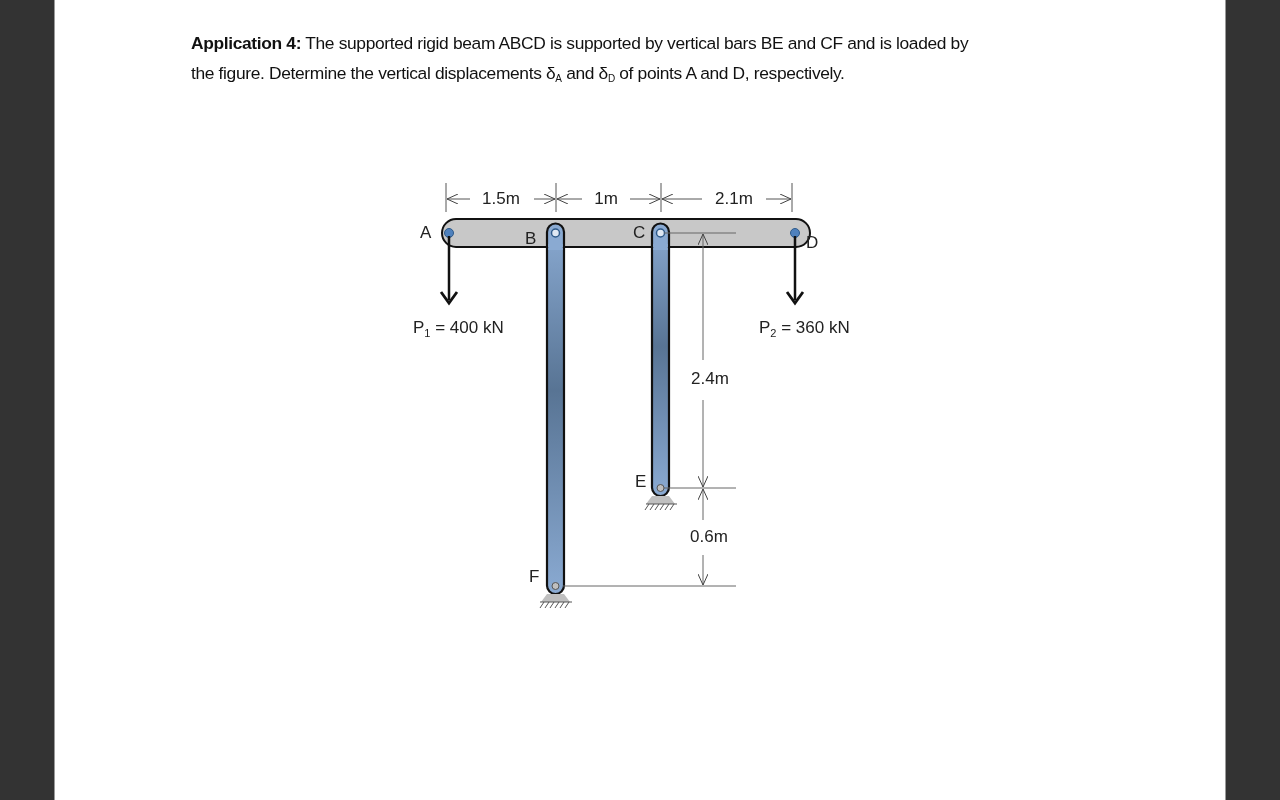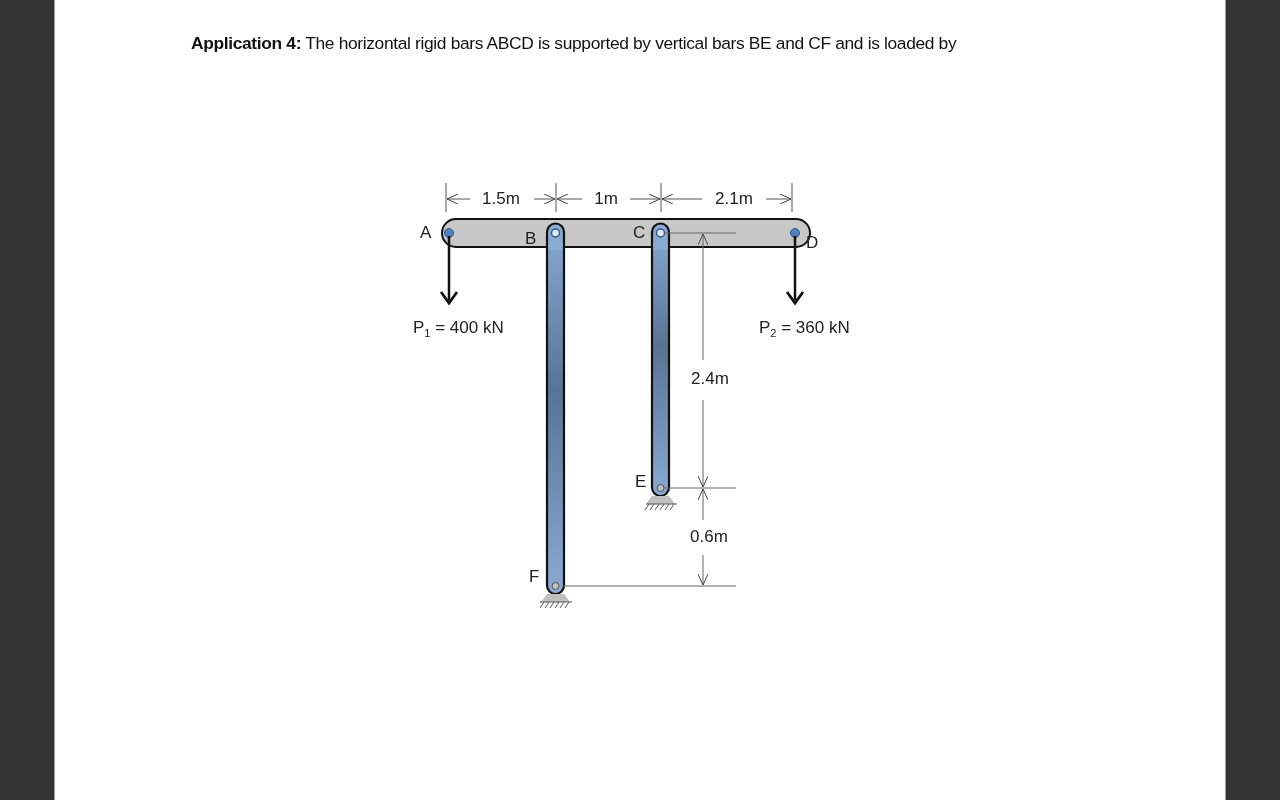--- a/index.html
+++ b/index.html
@@ -26,21 +26,22 @@
   sup { vertical-align: 8px; }
   svg.figure { position: absolute; left: 0; top: 0; }
   svg text { font-family: "Liberation Sans", "DejaVu Sans", sans-serif; }
 </style>
 </head>
 <body>
 
 <div class="page"></div>
 
 <div class="problem">
-  <span class="line"><b>Application 4:</b> <span>The horizontal rigid bars ABCD is supported by vertical bars BE and CF and is loaded by</span></span>
+  <span class="line"><b>Application 4:</b> <span>The supported rigid beam ABCD is supported by vertical bars BE and CF and is loaded by</span></span>
+  <span class="line"><span>the figure. Determine the vertical displacements δ</span><sub>A</sub><span> and δ</span><sub>D</sub><span> of points A and D, respectively.</span></span>
 </div>
 
 <svg class="figure" width="1280" height="800" viewBox="0 0 1280 800">
   <defs>
     <linearGradient id="barGrad" x1="0" y1="0" x2="0" y2="1">
       <stop offset="0" stop-color="#8aaad2"></stop>
       <stop offset="0.45" stop-color="#587494"></stop>
       <stop offset="1" stop-color="#8aaad2"></stop>
     </linearGradient>
     <marker id="openArrow" markerWidth="12" markerHeight="10" refX="11" refY="5" orient="auto" markerUnits="userSpaceOnUse">

